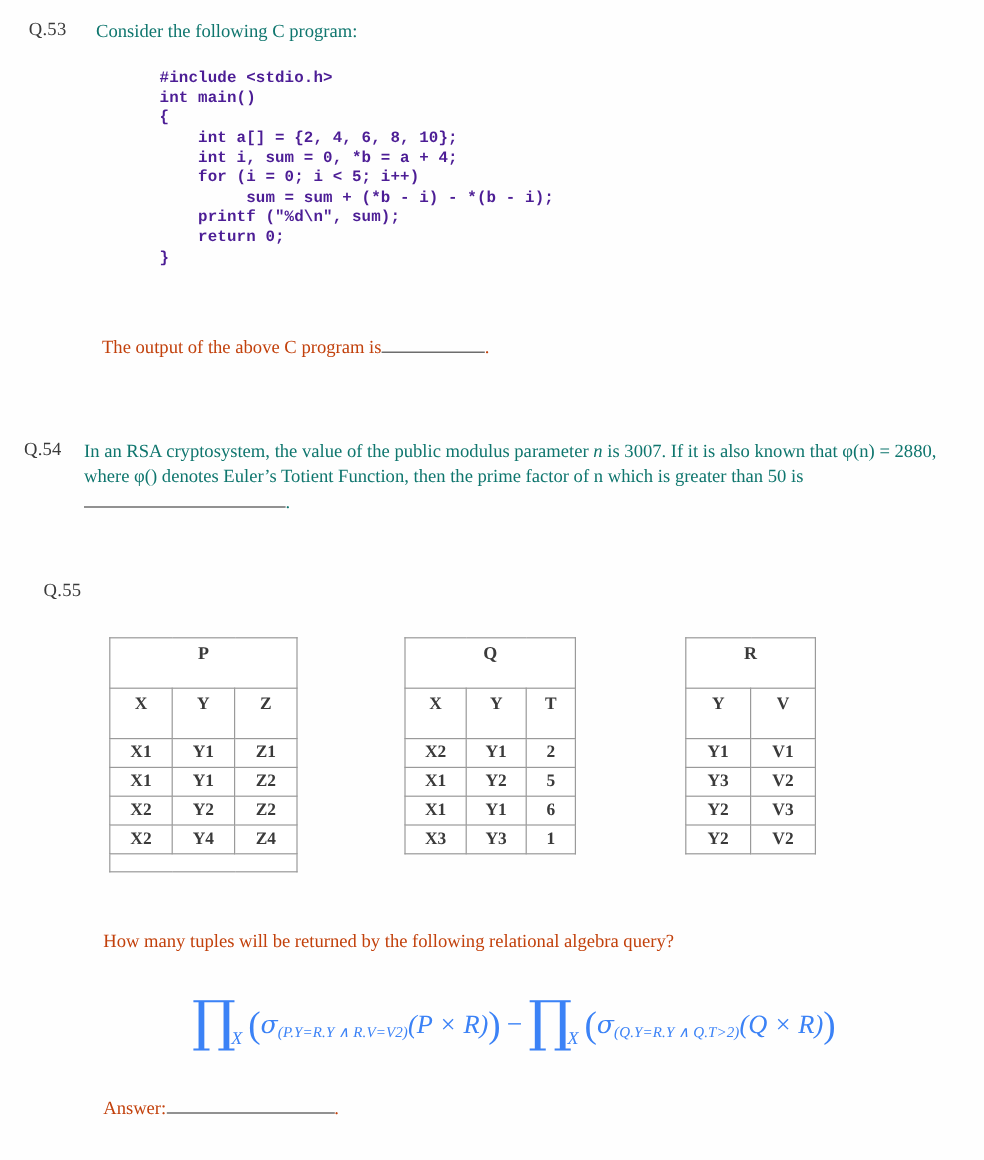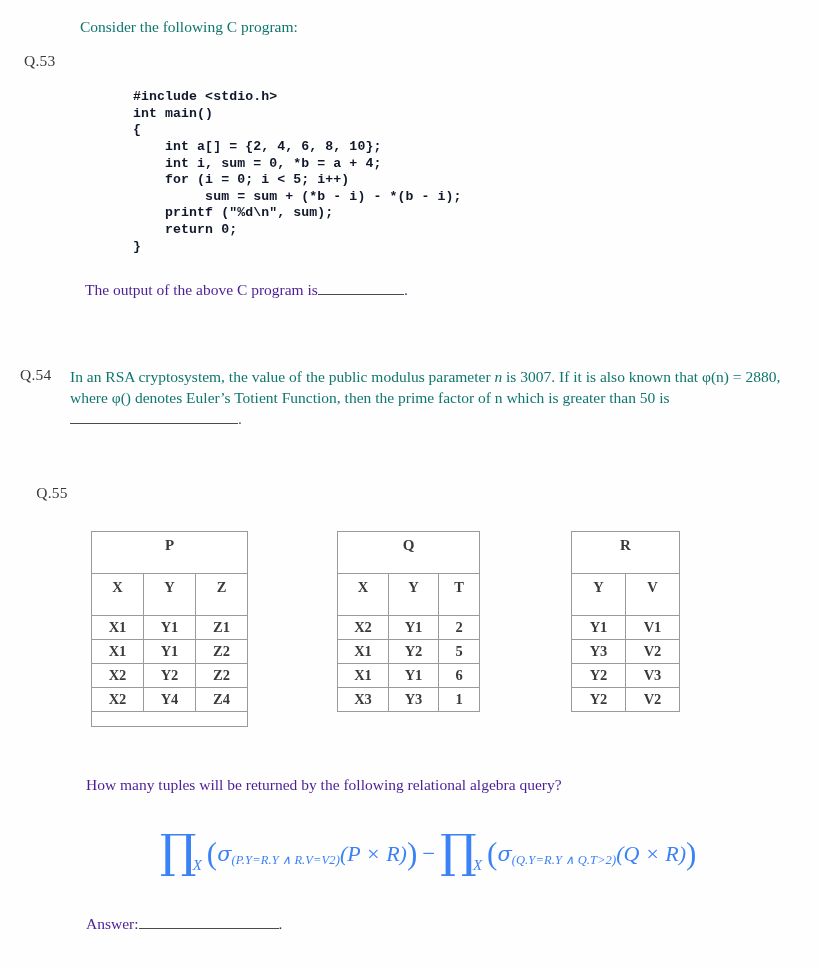--- a/index.html
+++ b/index.html
@@ -38,40 +38,40 @@
   .qtext {
     font-family: "Liberation Serif", serif;
     font-size: 15.5px;
     line-height: 21px;
     color: #0f766e;
   }
   .qtext i { font-style: italic; }
 
   
   #q53 { left: 24px; top: 16px; }
-  #q53 .qnum { width: 56px; margin-top: 36px; }
+  #q53 .qnum { width: 56px; }
 
   .code {
     position: absolute;
     left: 133px;
-    top: 76px;
+    top: 44px;
     font-family: "Liberation Mono", monospace;
     font-size: 13.2px;
     line-height: 16.6px;
     font-weight: 700;
-    color: #0f172a;
+    color: #4c1d95;
     white-space: pre;
     letter-spacing: .1px;
   }
 
   .subline {
     position: absolute;
     font-family: "Liberation Serif", serif;
     font-size: 15.5px;
-    color: #4c1d95;
+    color: #c2410c;
   }
   #q53-output { left: 85px; top: 281px; }
 
   .blank {
     display: inline-block;
     border-bottom: 1.4px solid #4a4a4a;
     vertical-align: baseline;
   }
   .blank-sm { width: 86px; }
   .blank-md { width: 140px; }

